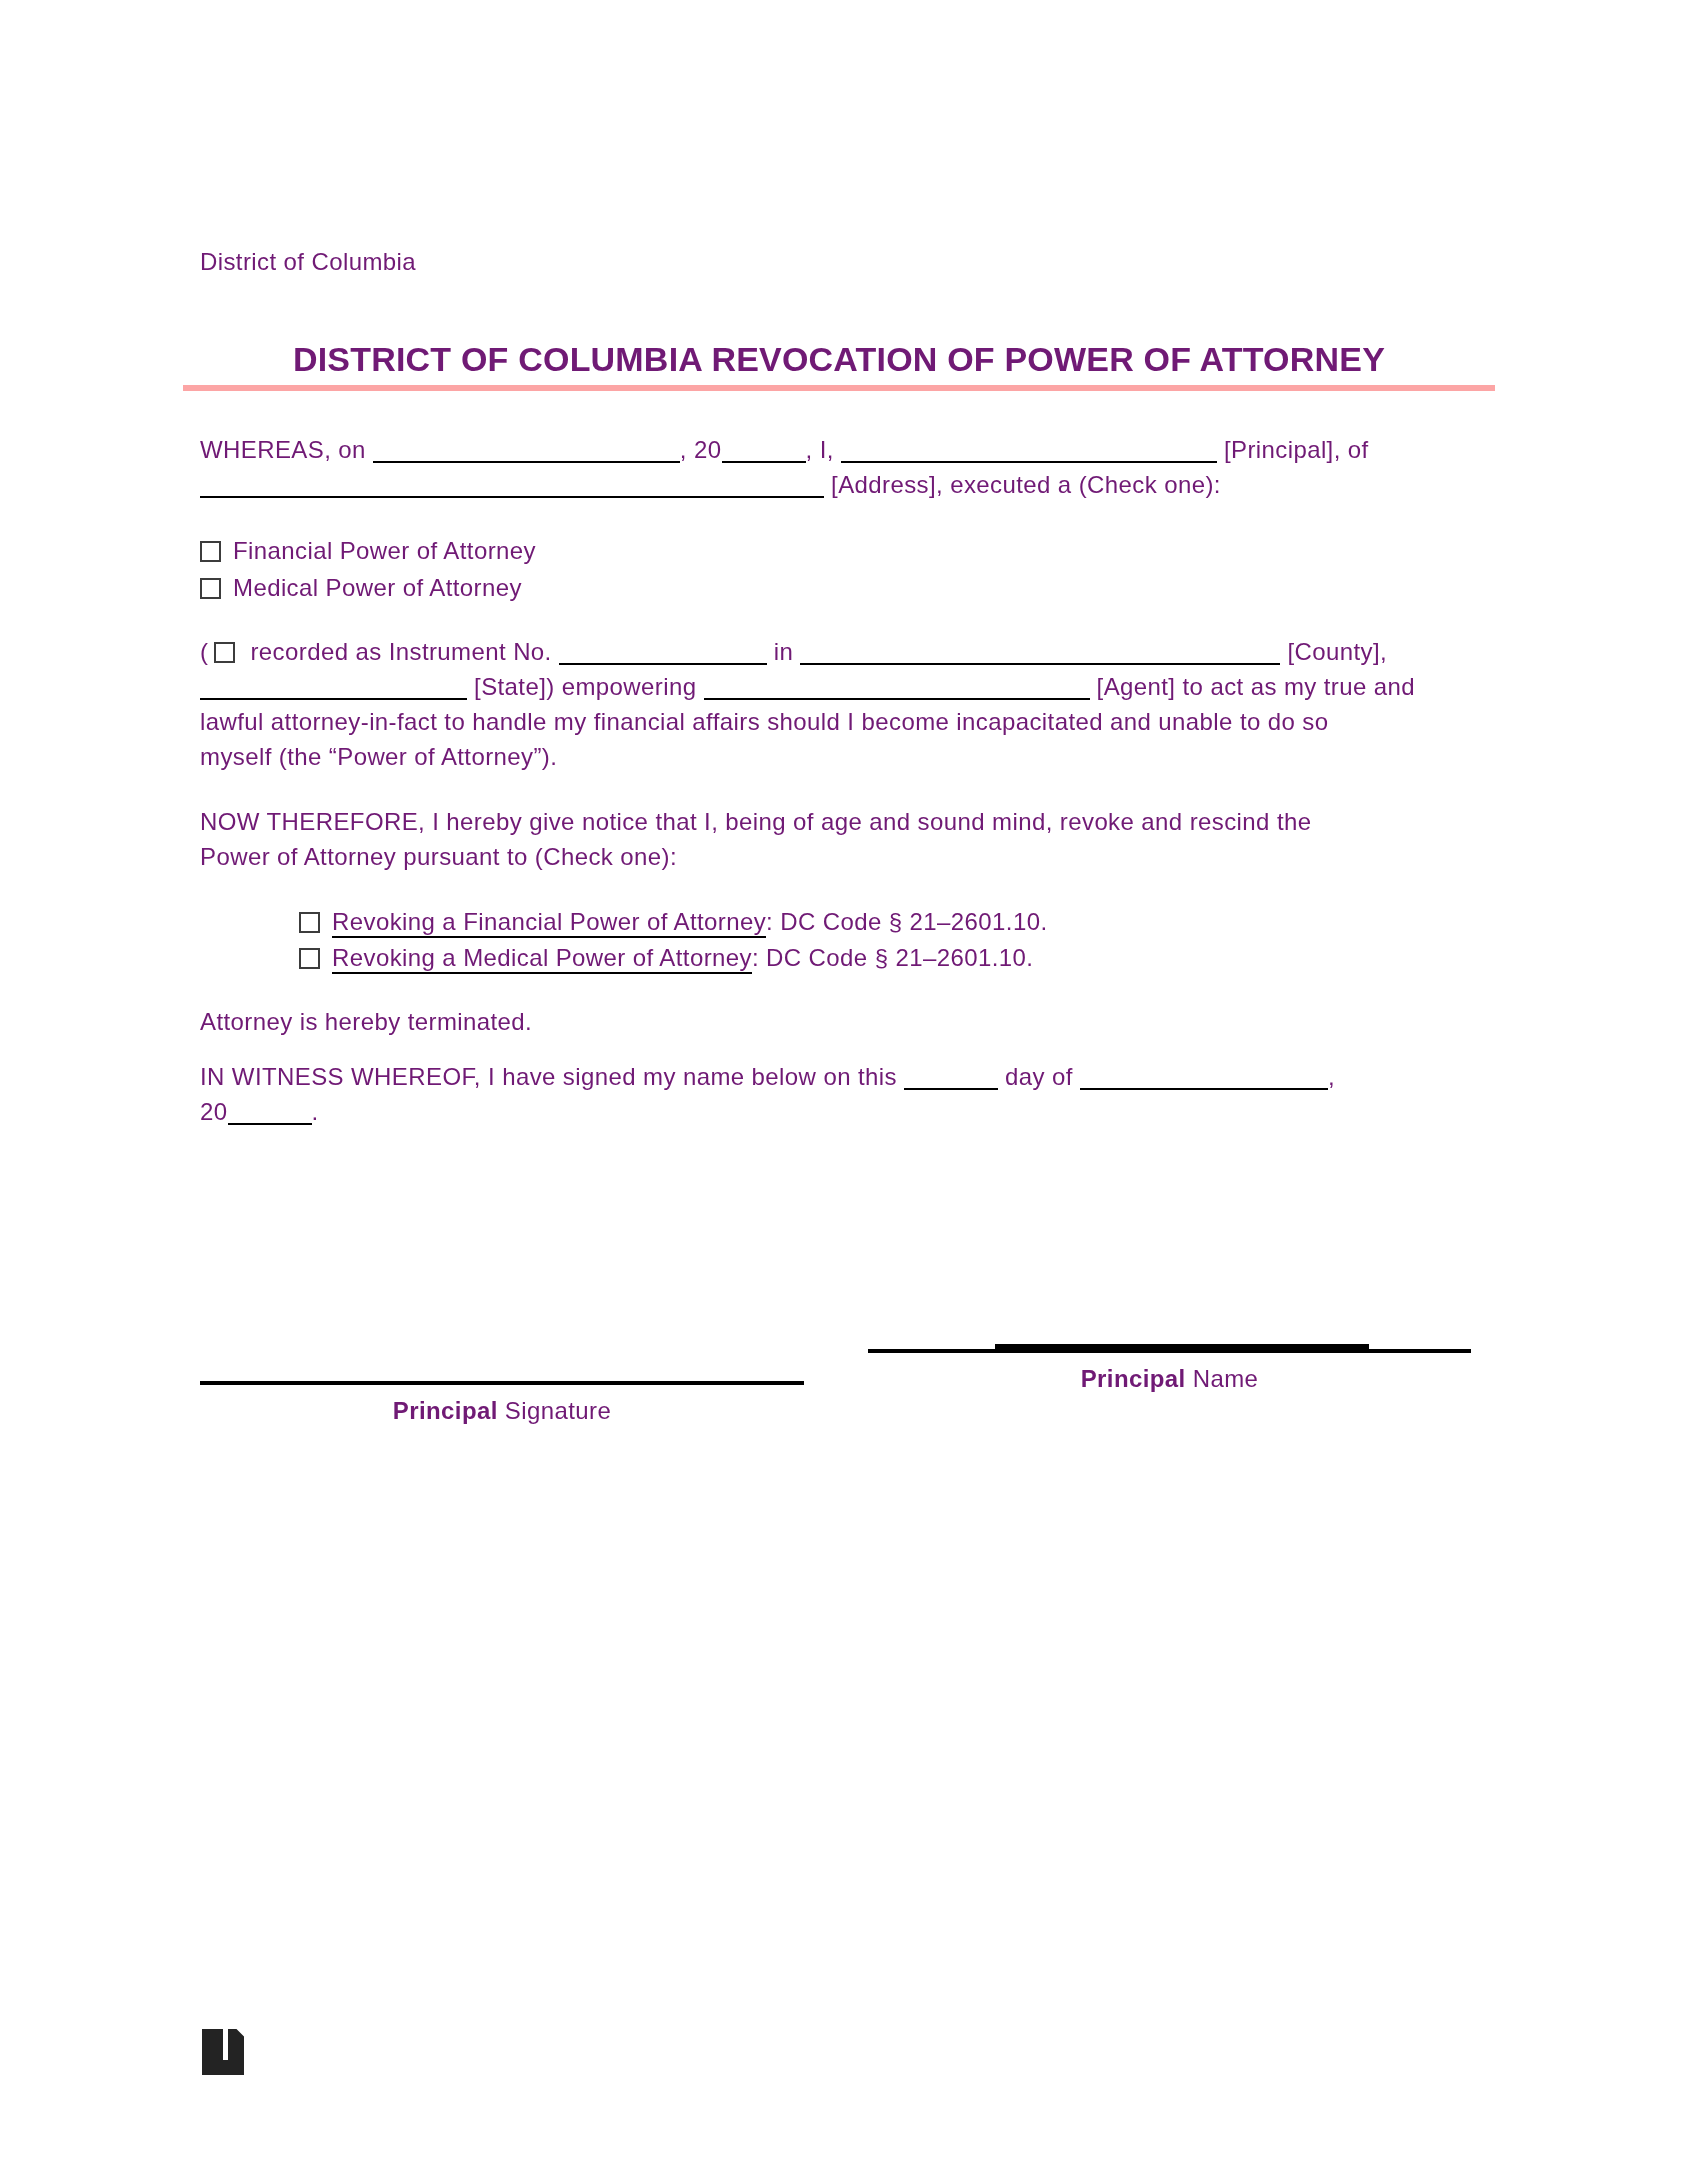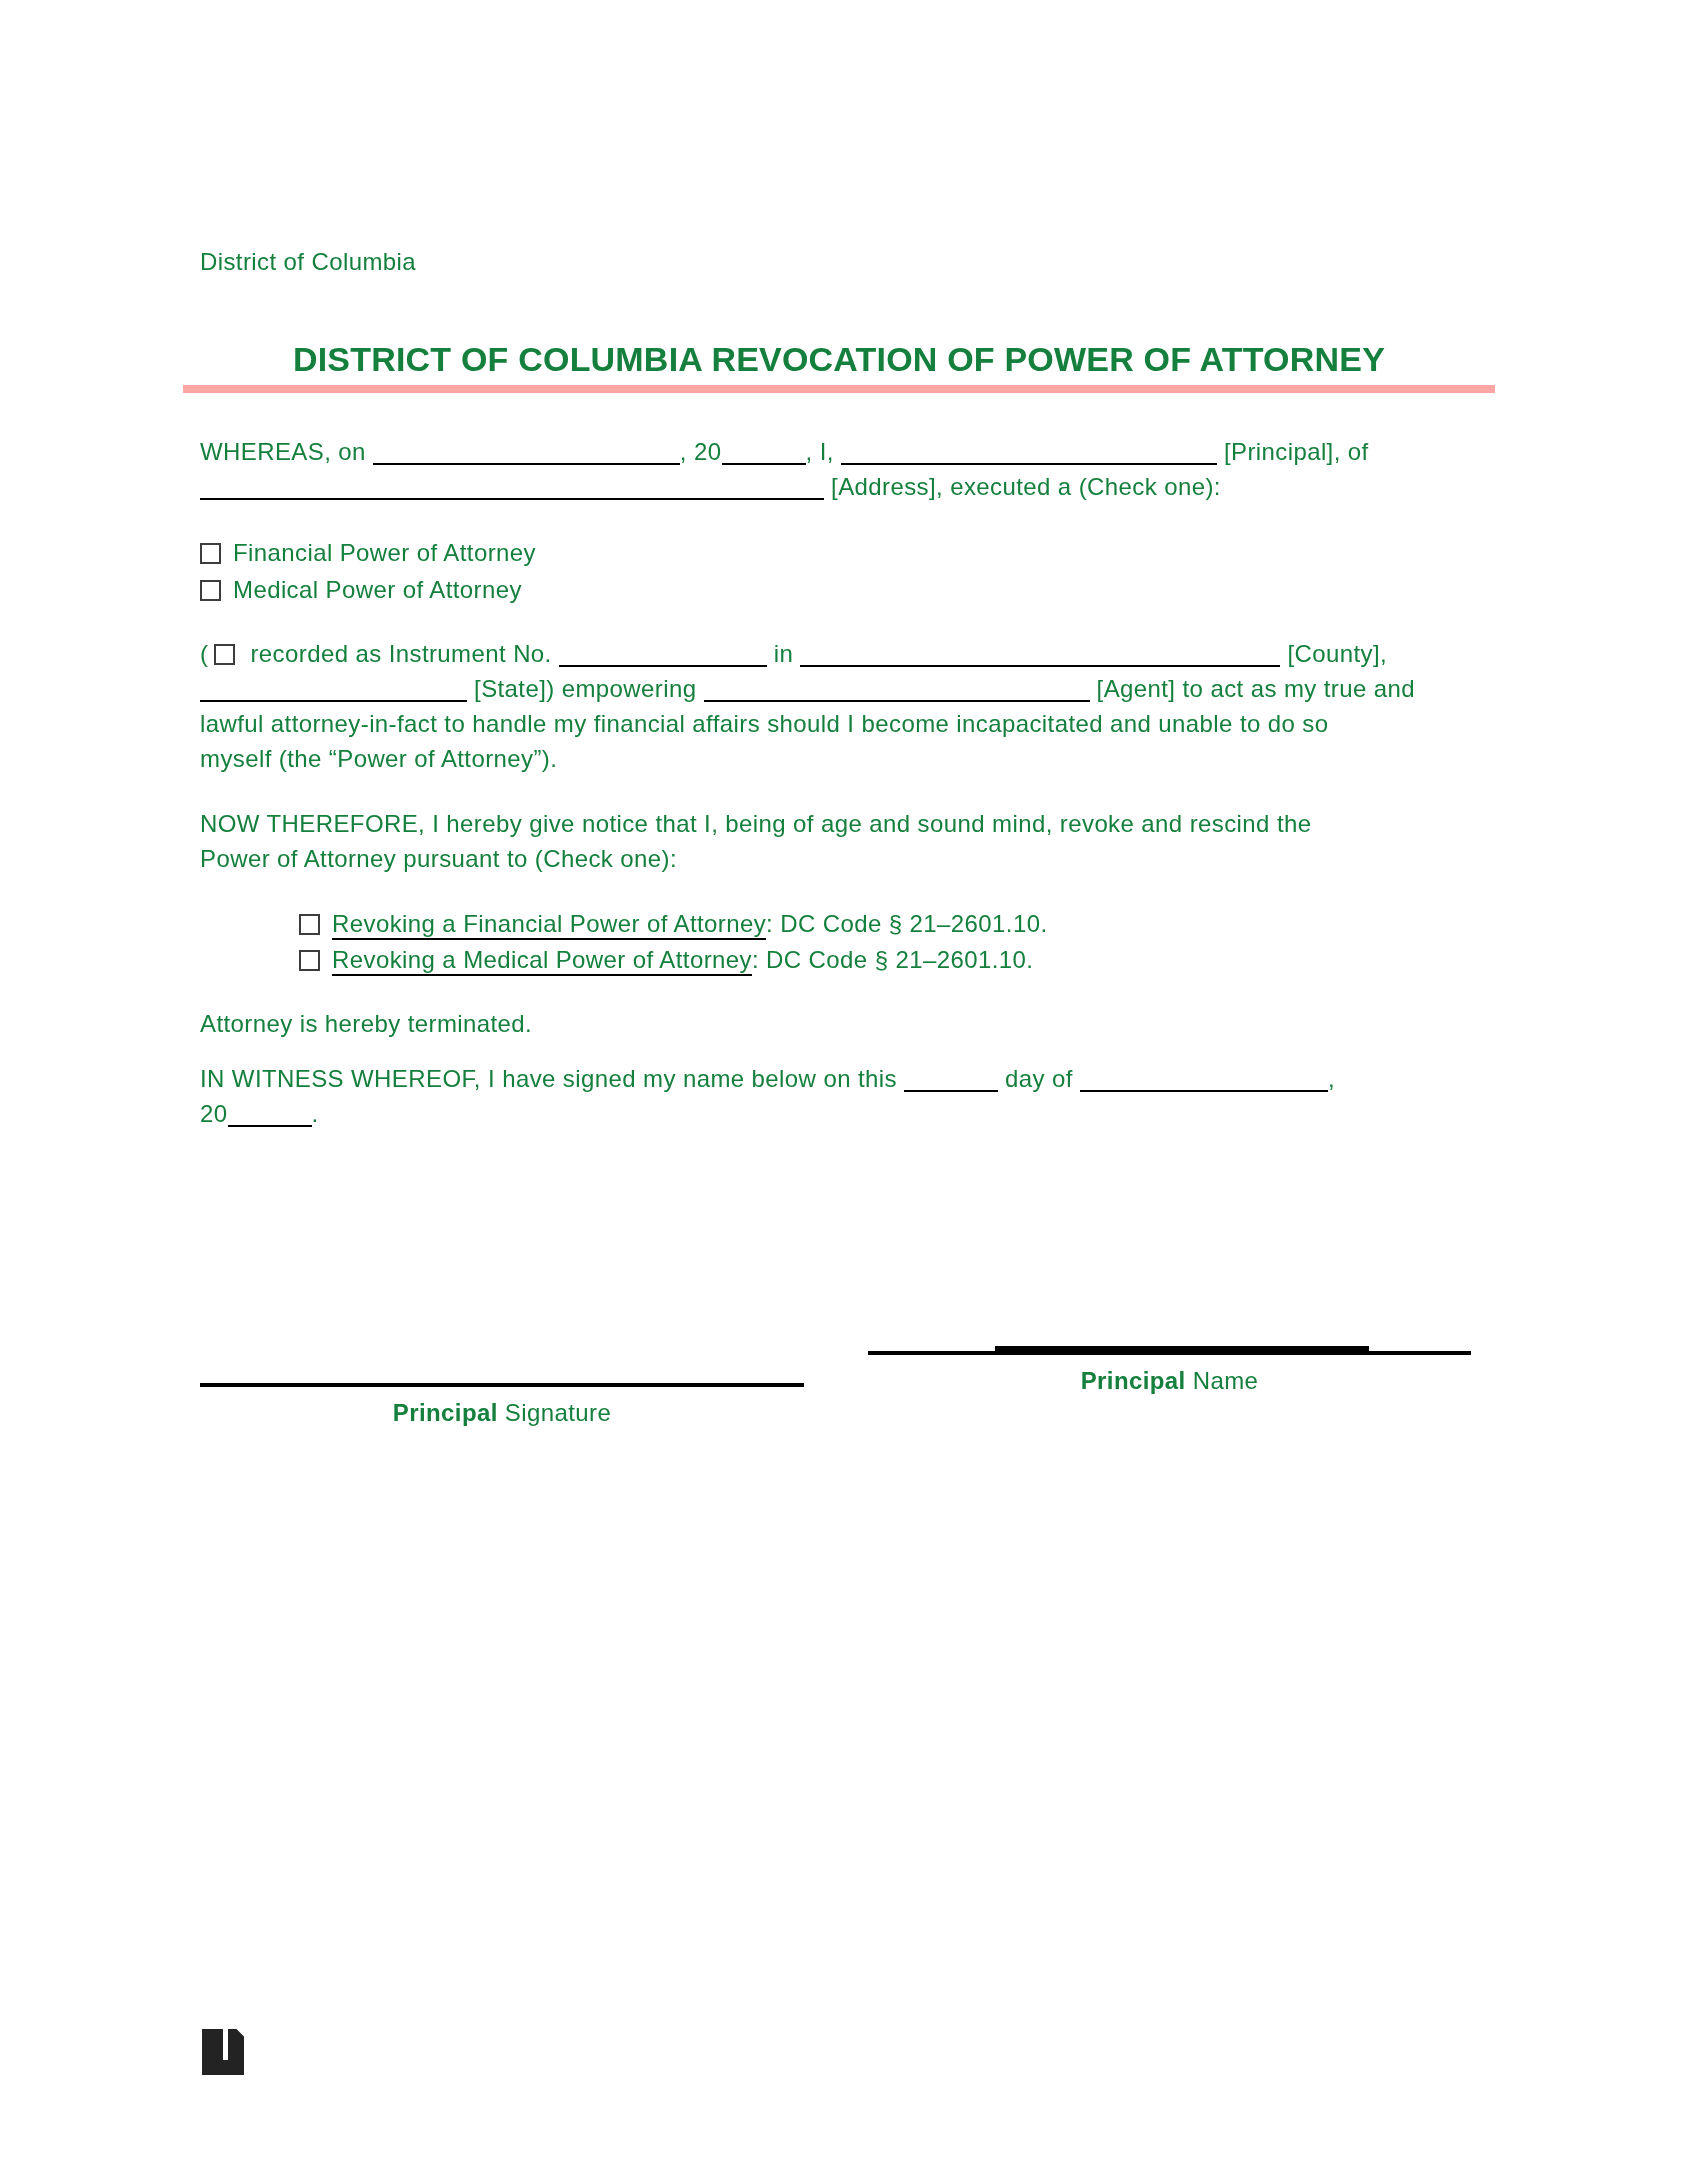--- a/index.html
+++ b/index.html
@@ -1,36 +1,36 @@
 <!DOCTYPE html>
 <html><head>
 <meta charset="utf-8">
 <style>
   html,body{margin:0;padding:0;background:#ffffff;}
   .page{
     position:relative;
     width:1683px;height:2178px;
     background:#ffffff;
     font-family:"Liberation Sans", sans-serif;
-    color:#15803d;
+    color:#701a75;
     font-size:24px;
     letter-spacing:0.4px;
     overflow:hidden;
   }
   .content{position:absolute;left:200px;top:244px;width:1279px;}
   .state-label{line-height:35px;}
   .title-block{
     margin:60px -16px 0 -17px;
     text-align:center;
     font-weight:bold;
     font-size:34px;
     letter-spacing:0.2px;
     line-height:40px;
     padding-bottom:6px;
-    border-bottom:8px solid #fca5a5;
+    border-bottom:6px solid #fca5a5;
   }
   .para{margin-top:28px;}
   .line{line-height:35px;white-space:nowrap;}
   .blank{
     display:inline-block;
     border-bottom:2px solid #000;
     height:14px;
     vertical-align:-5px;
   }
   .w310{width:307px}.w85{width:84px}.w380{width:376px}.w630{width:624px}

